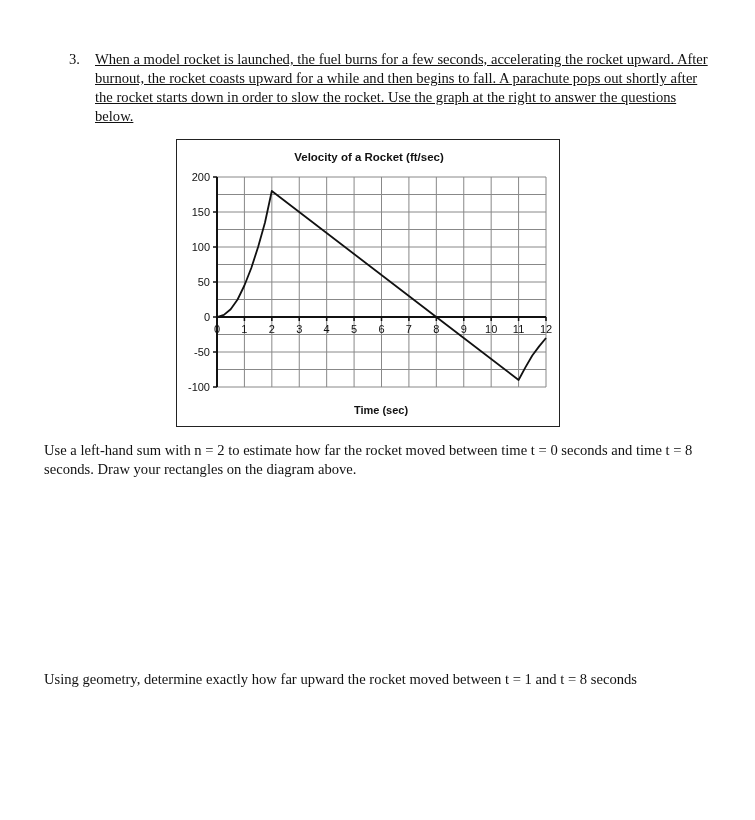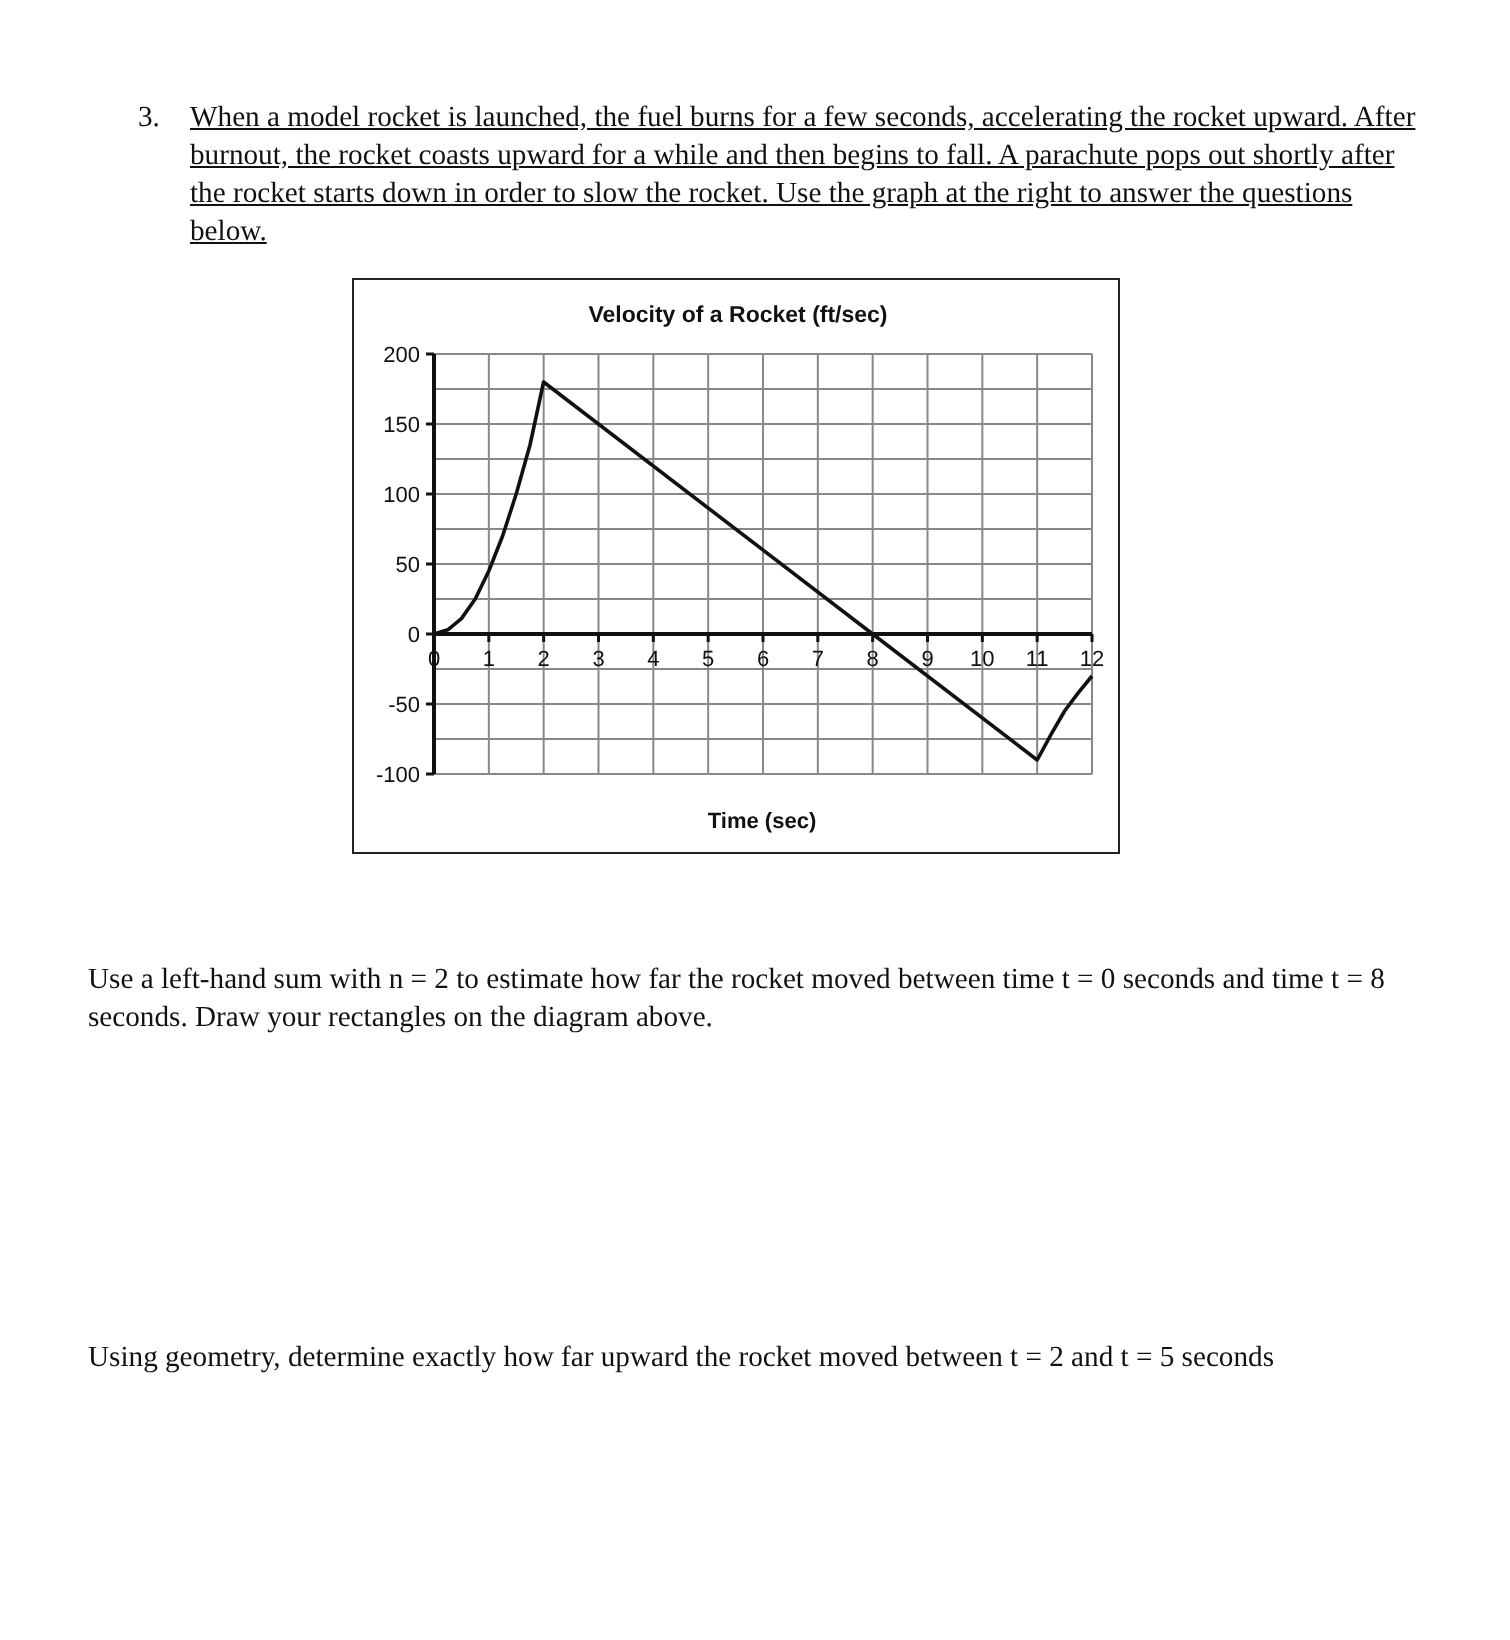--- a/index.html
+++ b/index.html
@@ -1,20 +1,20 @@
 <!DOCTYPE html>
 <html><head>
 <meta charset="utf-8">
 <style>
   html,body{margin:0;padding:0;background:#fff;}
   body{width:755px;height:820px;position:relative;overflow:hidden;font-family:"Liberation Serif","DejaVu Serif",serif;color:#111;}
   .q{position:absolute;left:69px;top:50px;width:640px;font-size:14.6px;line-height:19px;}
   .q .num{position:absolute;left:0;top:0;}
   .q .body{margin-left:26px;text-decoration:underline;}
-  .p1{position:absolute;left:44px;top:441px;width:670px;font-size:14.6px;line-height:19px;margin-top:40px;}
+  .p1{position:absolute;left:44px;top:441px;width:670px;font-size:14.6px;line-height:19px;}
   .p2{position:absolute;left:44px;top:670px;width:680px;font-size:14.6px;line-height:19px;white-space:nowrap;}
   .chartbox{position:absolute;left:176px;top:139px;width:384px;height:288px;border:1.6px solid #222;box-sizing:border-box;}
   svg text{font-family:"Liberation Sans","DejaVu Sans",sans-serif;}
 </style>
 </head>
 <body>
 
 <div class="q">
   <span class="num">3.</span>
   <div class="body">When a model rocket is launched, the fuel burns for a few seconds, accelerating the rocket upward. After burnout, the rocket coasts upward for a while and then begins to fall. A parachute pops out shortly after the rocket starts down in order to slow the rocket. Use the graph at the right to answer the questions below.</div>
@@ -96,13 +96,13 @@
       <line x1="518.5833333333333" x2="518.5833333333333" y1="317" y2="321" stroke="#111" stroke-width="1.5"></line>
       <text x="518.5833333333333" y="333" text-anchor="middle" font-size="11" fill="#111">11</text>
       <line x1="546" x2="546" y1="317" y2="321" stroke="#111" stroke-width="1.5"></line>
       <text x="546" y="333" text-anchor="middle" font-size="11" fill="#111">12</text>
     </g>
   <path id="curve" fill="none" stroke="#111" stroke-width="1.8" stroke-linejoin="round" d="M217.0 317.0 L223.9 314.9 L230.7 309.3 L237.6 299.5 L244.4 285.5 L251.3 268.0 L258.1 247.0 L265.0 222.5 L271.8 191.0 L436.3 317.0 L518.6 380.0 L525.4 367.4 L532.3 355.5 L539.1 346.4 L546.0 338.0 "></path>
   <text id="xlabel" x="381" y="414" text-anchor="middle" font-size="11" font-weight="bold" fill="#111">Time (sec)</text>
 </svg>
 
 <div class="p1">Use a left-hand sum with n = 2 to estimate how far the rocket moved between time t = 0 seconds and time t = 8 seconds. Draw your rectangles on the diagram above.</div>
-<div class="p2">Using geometry, determine exactly how far upward the rocket moved between t = 2 and t = 5 seconds</div>
+<div class="p2">Using geometry, determine exactly how far upward the rocket moved between t = 1 and t = 8 seconds</div>
 
 </body></html>

